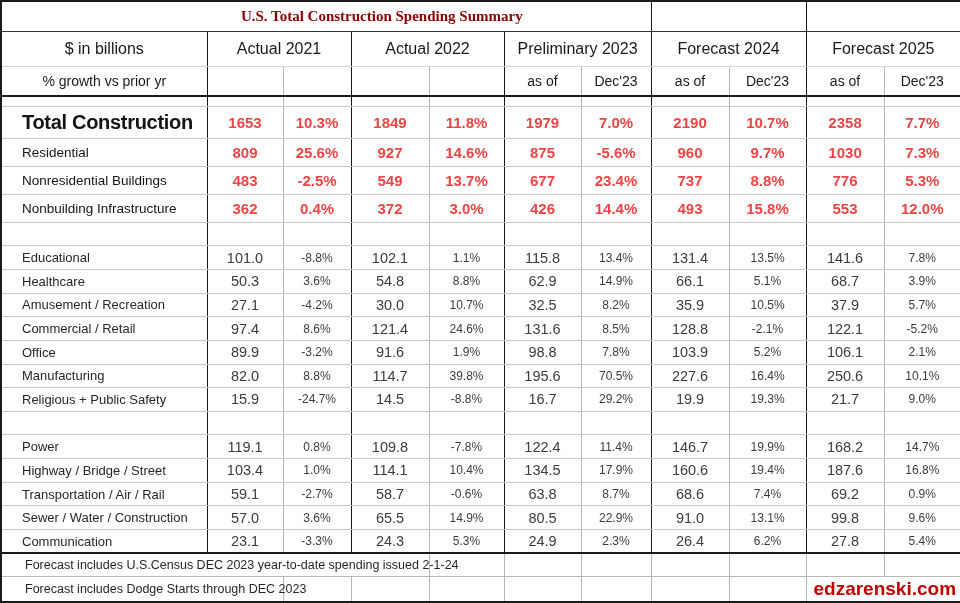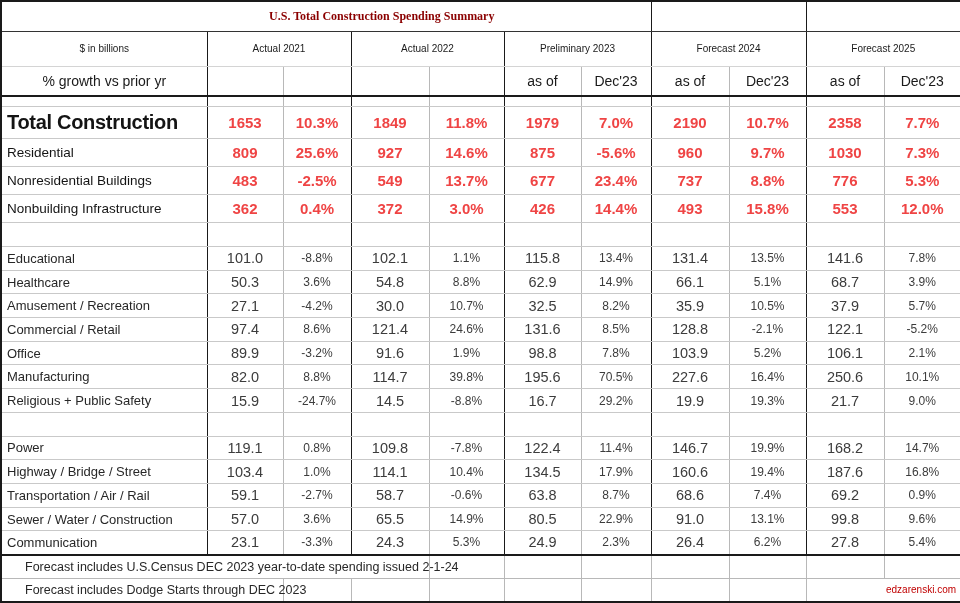--- a/index.html
+++ b/index.html
@@ -23,60 +23,60 @@
 
   
   .gb{border-left:1.5px solid var(--heavy);}
   .sb{border-left:1px solid var(--light);}
   .fb{border-left:1px solid var(--light);}
 
   
   tr.r-title{height:28px;}
   tr.r-title td{border-bottom:1.5px solid #333;}
   .title-cell{
-    font-family:"Liberation Serif", serif;font-weight:700;font-size:12px;
+    font-family:"Liberation Serif", serif;font-weight:700;font-size:15px;
     color:var(--title-color);text-align:center;padding-left:111px;white-space:nowrap;
   }
 
   
   tr.r-ha{height:33px;}
   tr.r-ha td{border-bottom:1px solid #d4d4d4;}
   tr.r-hb{height:27px;padding-left:12px;}
   tr.r-hb td{border-bottom:2px solid var(--heavy);}
-  .h{font-size:10px;color:#1a1a1a;}
+  .h{font-size:16px;color:#1a1a1a;}
   tr.r-hb .h{font-size:14px;}
 
   
   tr.sp1{height:10px;}
   tr.sp2{height:22px;}
   tr[data-spacer] td{border-bottom:1px solid var(--rowline);}
 
   
   tbody.summary tr{height:26px;}
   tbody.summary tr.total{height:30px;}
   tbody.detail tr{height:22px;margin-top:13px;}
   tbody.summary td,tbody.detail td{border-bottom:1px solid var(--rowline);}
-  .lbl{text-align:left;padding-left:5px;white-space:nowrap;}
+  .lbl{text-align:left;padding-left:20px;white-space:nowrap;}
   tbody.summary .lbl{font-size:13.5px;color:#141414;}
   tbody.summary tr.total .lbl{font-size:20px;font-weight:700;letter-spacing:-0.3px;}
   tbody.summary .v,tbody.summary .p{font-weight:700;font-size:15px;color:#ef4444;}
   tbody.detail .lbl{font-size:13px;color:#272727;}
   tbody.detail .v{font-size:14.5px;color:#3c3c3c;}
   tbody.detail .p{font-size:12px;color:#3c3c3c;}
 
   
   tr.note-row{height:22px;}
   tr.note-row td{border-top:1px solid var(--light);}
   tr.nr1 td{border-top:2px solid var(--heavy);}
   .note{
     text-align:left;padding-left:23px;font-size:12.5px;color:#272727;
     white-space:nowrap;overflow:visible;
   }
   .wm{
-    text-align:right;padding-right:4px;font-size:10px;font-weight:400;
+    text-align:right;padding-right:4px;font-size:19px;font-weight:700;
     color:var(--watermark-color);white-space:nowrap;
   }
 </style>
 </head>
 <body>
 
 <table class="sheet">
   <colgroup>
     <col style="width:206px">
     <col style="width:76px">

